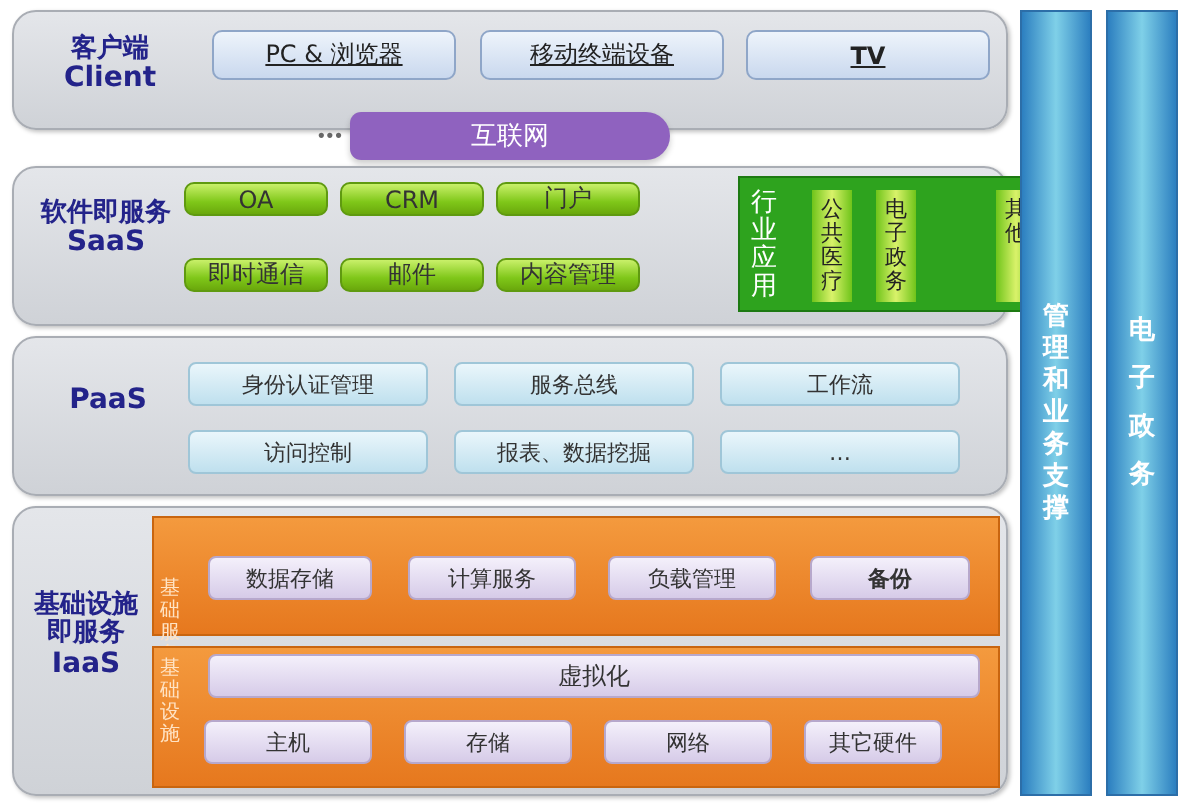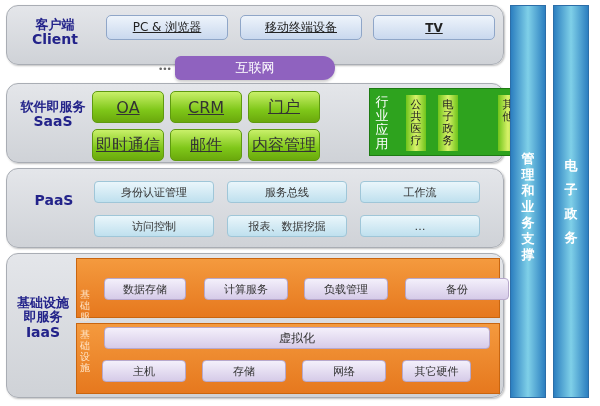--- a/index.html
+++ b/index.html
@@ -6,23 +6,23 @@
   body { width: 600px; height: 406px; background: #ffffff; position: relative; overflow: hidden;
          font-family: "DejaVu Sans", "Liberation Sans", sans-serif; }
   .layer { position: absolute; left: 6px; width: 498px; border-radius: 12px;
            background: linear-gradient(#e4e6ea, #cfd2d7); border: 1px solid #a9adb4;
            box-shadow: 1px 1px 2px rgba(0,0,0,0.25); }
   .layer-title { position: absolute; color: #23238a; font-weight: bold; text-align: center; line-height: 1.1; font-size: 13px; }
   .layer-title .en { display: block; font-size: 14px; }
   .btn-blue { position: absolute; height: 25px; border-radius: 5px; border: 1px solid #8fa6c8;
               background: linear-gradient(#eef4fb, #c9d8ee); color: #222; font-size: 12px;
               display: flex; align-items: center; justify-content: center; text-decoration: underline; }
-  .btn-green { position: absolute; height: 32px; border-radius: 5px; border: 1px solid #5f9a10;
-               background: linear-gradient(#c9f06a, #7fc719 60%, #6aa80c); color: #333; font-size: 16px;
-               display: flex; align-items: center; justify-content: center; text-decoration: underline; }
+  .btn-green { position: absolute; height: 17px; border-radius: 5px; border: 1px solid #5f9a10;
+               background: linear-gradient(#c9f06a, #7fc719 60%, #6aa80c); color: #333; font-size: 12px;
+               display: flex; align-items: center; justify-content: center; }
   .btn-paas { position: absolute; height: 22px; border-radius: 4px; border: 1px solid #9fc6d8;
               background: linear-gradient(#eaf6fb, #bfe0ee); color: #333; font-size: 11px;
               display: flex; align-items: center; justify-content: center; }
   .btn-purple { position: absolute; height: 22px; border-radius: 4px; border: 1px solid #b7a8cc;
                 background: linear-gradient(#f4f0fb, #d6cbe8); color: #333; font-size: 11px;
                 display: flex; align-items: center; justify-content: center; }
   .industry { position: absolute; left: 325px; top: 88px; width: 153px; height: 68px;
               background: #2ea31e; border: 1px solid #1d7a12; margin-left: 44px; }
   .industry-label { position: absolute; left: 4px; top: 6px; width: 14px; color: #fff; font-size: 13px;
                     line-height: 14px; text-align: center; }
@@ -96,21 +96,21 @@
     <span class="en">IaaS</span>
   </div>
 </div>
 
 <div class="orange-band" style="top:258px;height:60px;">
   <div class="side-label" style="top:4px;margin-top:26px;">基础服务</div>
 </div>
 <div class="btn-purple" style="left:104px;top:278px;width:82px;">数据存储</div>
 <div class="btn-purple" style="left:204px;top:278px;width:84px;">计算服务</div>
 <div class="btn-purple" style="left:304px;top:278px;width:84px;">负载管理</div>
-<div class="btn-purple" style="left:405px;top:278px;width:104px;">备份</div>
+<div class="btn-purple" style="left:405px;top:278px;width:80px;font-weight:bold;">备份</div>
 
 <div class="orange-band" style="top:323px;height:71px;">
   <div class="side-label" style="top:5px;">基础设施</div>
 </div>
 <div class="btn-purple" style="left:104px;top:327px;width:386px;font-size:12px;">虚拟化</div>
 <div class="btn-purple" style="left:102px;top:360px;width:84px;">主机</div>
 <div class="btn-purple" style="left:202px;top:360px;width:84px;">存储</div>
 <div class="btn-purple" style="left:302px;top:360px;width:84px;">网络</div>
 <div class="btn-purple" style="left:402px;top:360px;width:69px;">其它硬件</div>
 

